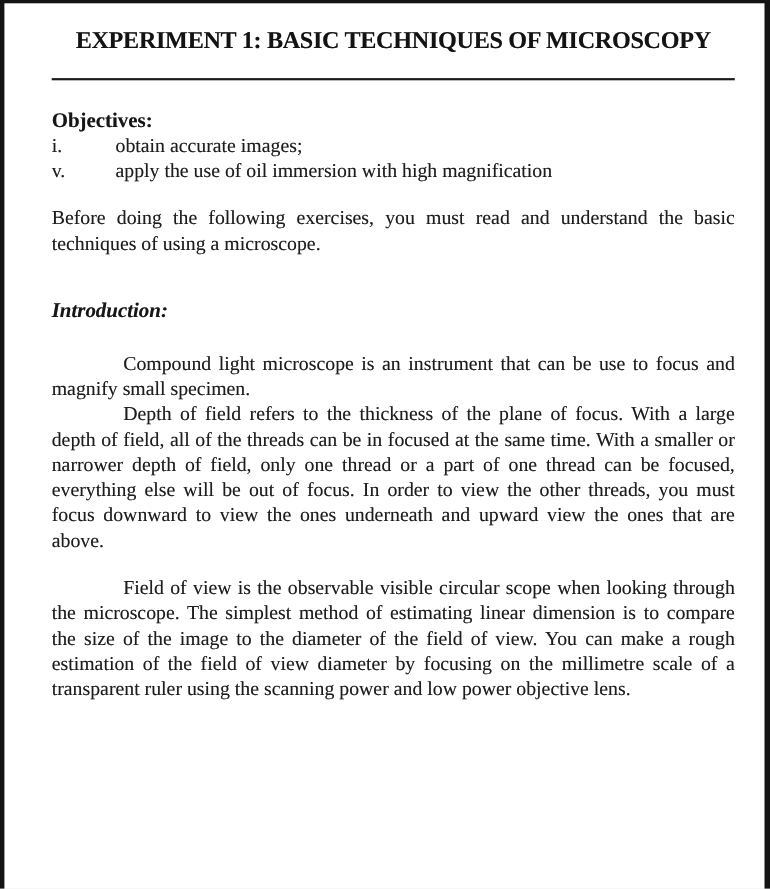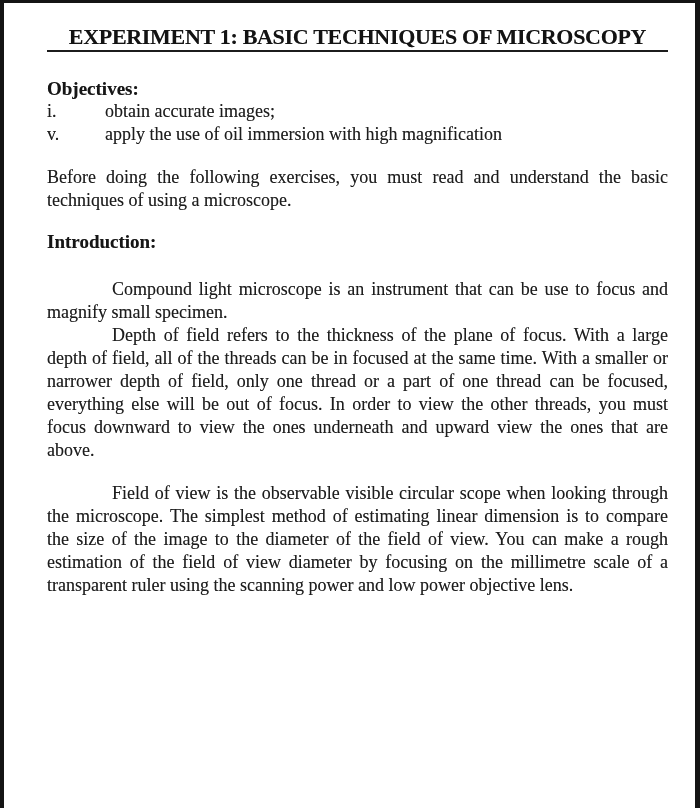--- a/index.html
+++ b/index.html
@@ -17,41 +17,41 @@
   .content {
     padding: 21px 27px 0 43px;
     font-family: "Liberation Serif", "DejaVu Serif", serif;
     font-size: 18px;
     line-height: 23px;
     color: #1d1d1d;
     text-shadow: 0 0 0.5px rgba(20,20,20,0.45);
   }
   .title-block {
     border-bottom: 2px solid #1c1c1c;
-    padding-bottom: 0;
+    padding-bottom: 21px;
   }
   .doc-title {
     margin: 0;
     font-size: 22px;
     line-height: 26px;
     font-weight: bold;
     text-align: center;
     letter-spacing: -0.3px;
     white-space: nowrap;
     color: #131313;
   }
   .section-heading {
     margin: 0;
     font-size: 19px;
     line-height: 23px;
     font-weight: bold;
     color: #161616;
   }
   .objectives-heading { margin-top: 25px; }
-  .intro-heading { margin-top: 18px; }
+  .intro-heading { margin-top: 38px; font-style: italic; }
   .lead-line { margin: 26px 0 0 0; }
   .obj-list { margin: 0; }
   .list-row { display: flex; }
   .list-numeral { width: 58px; flex: 0 0 58px; }
   .list-text { flex: 1 1 auto; }
   .para {
     margin: 0;
     text-align: justify;
     hyphens: none;
   }

